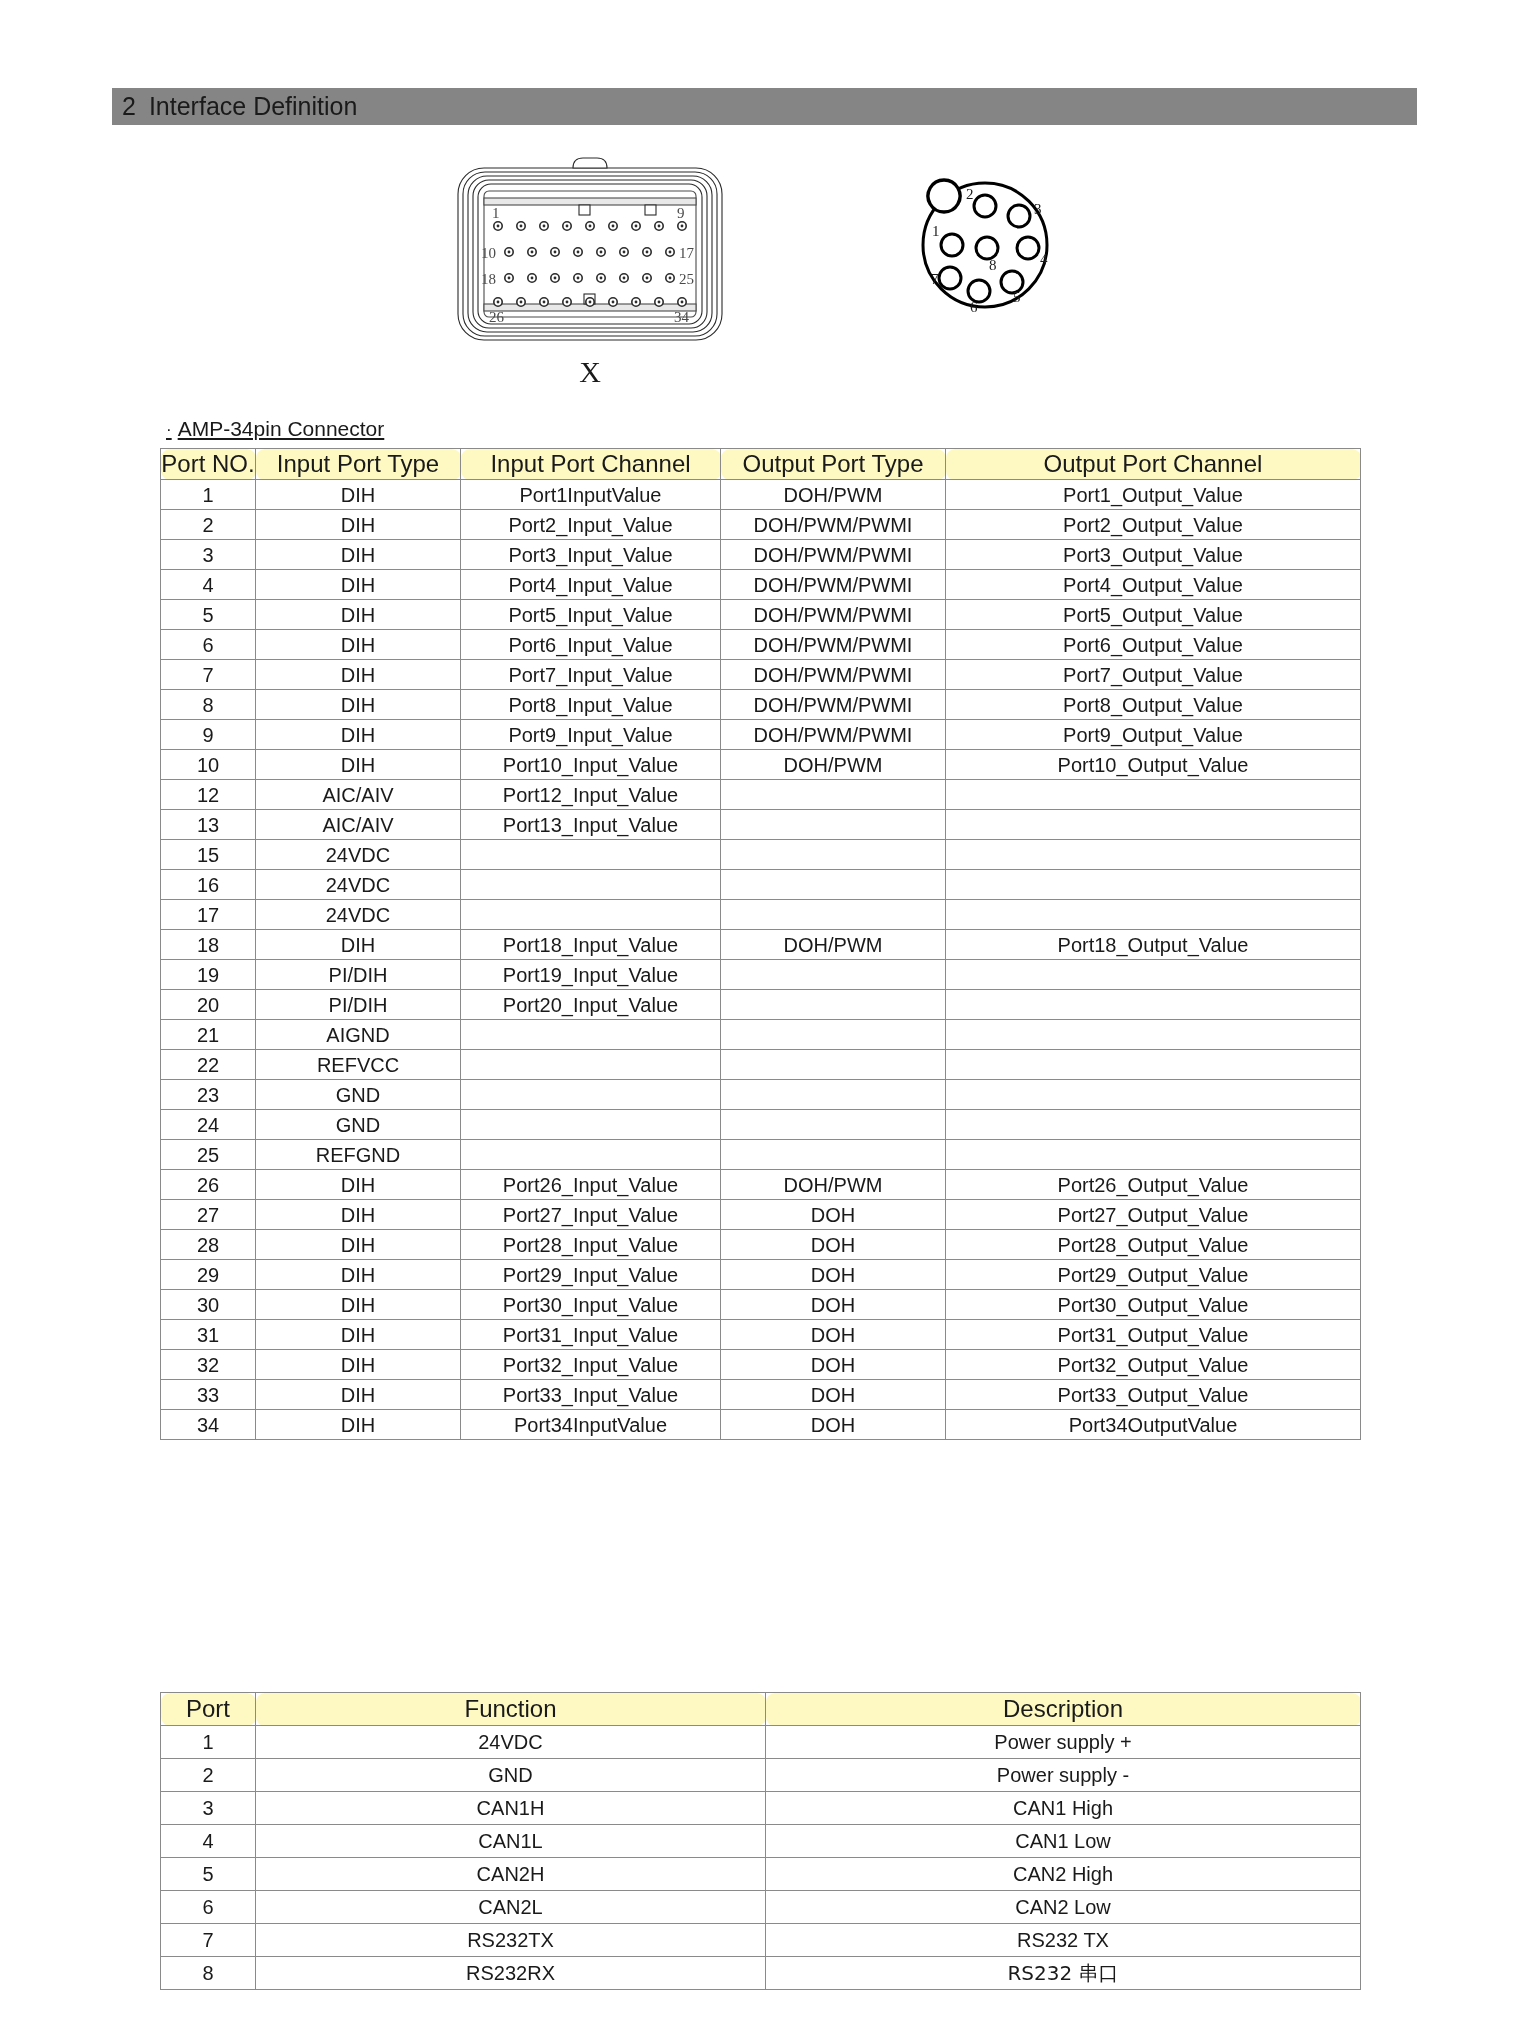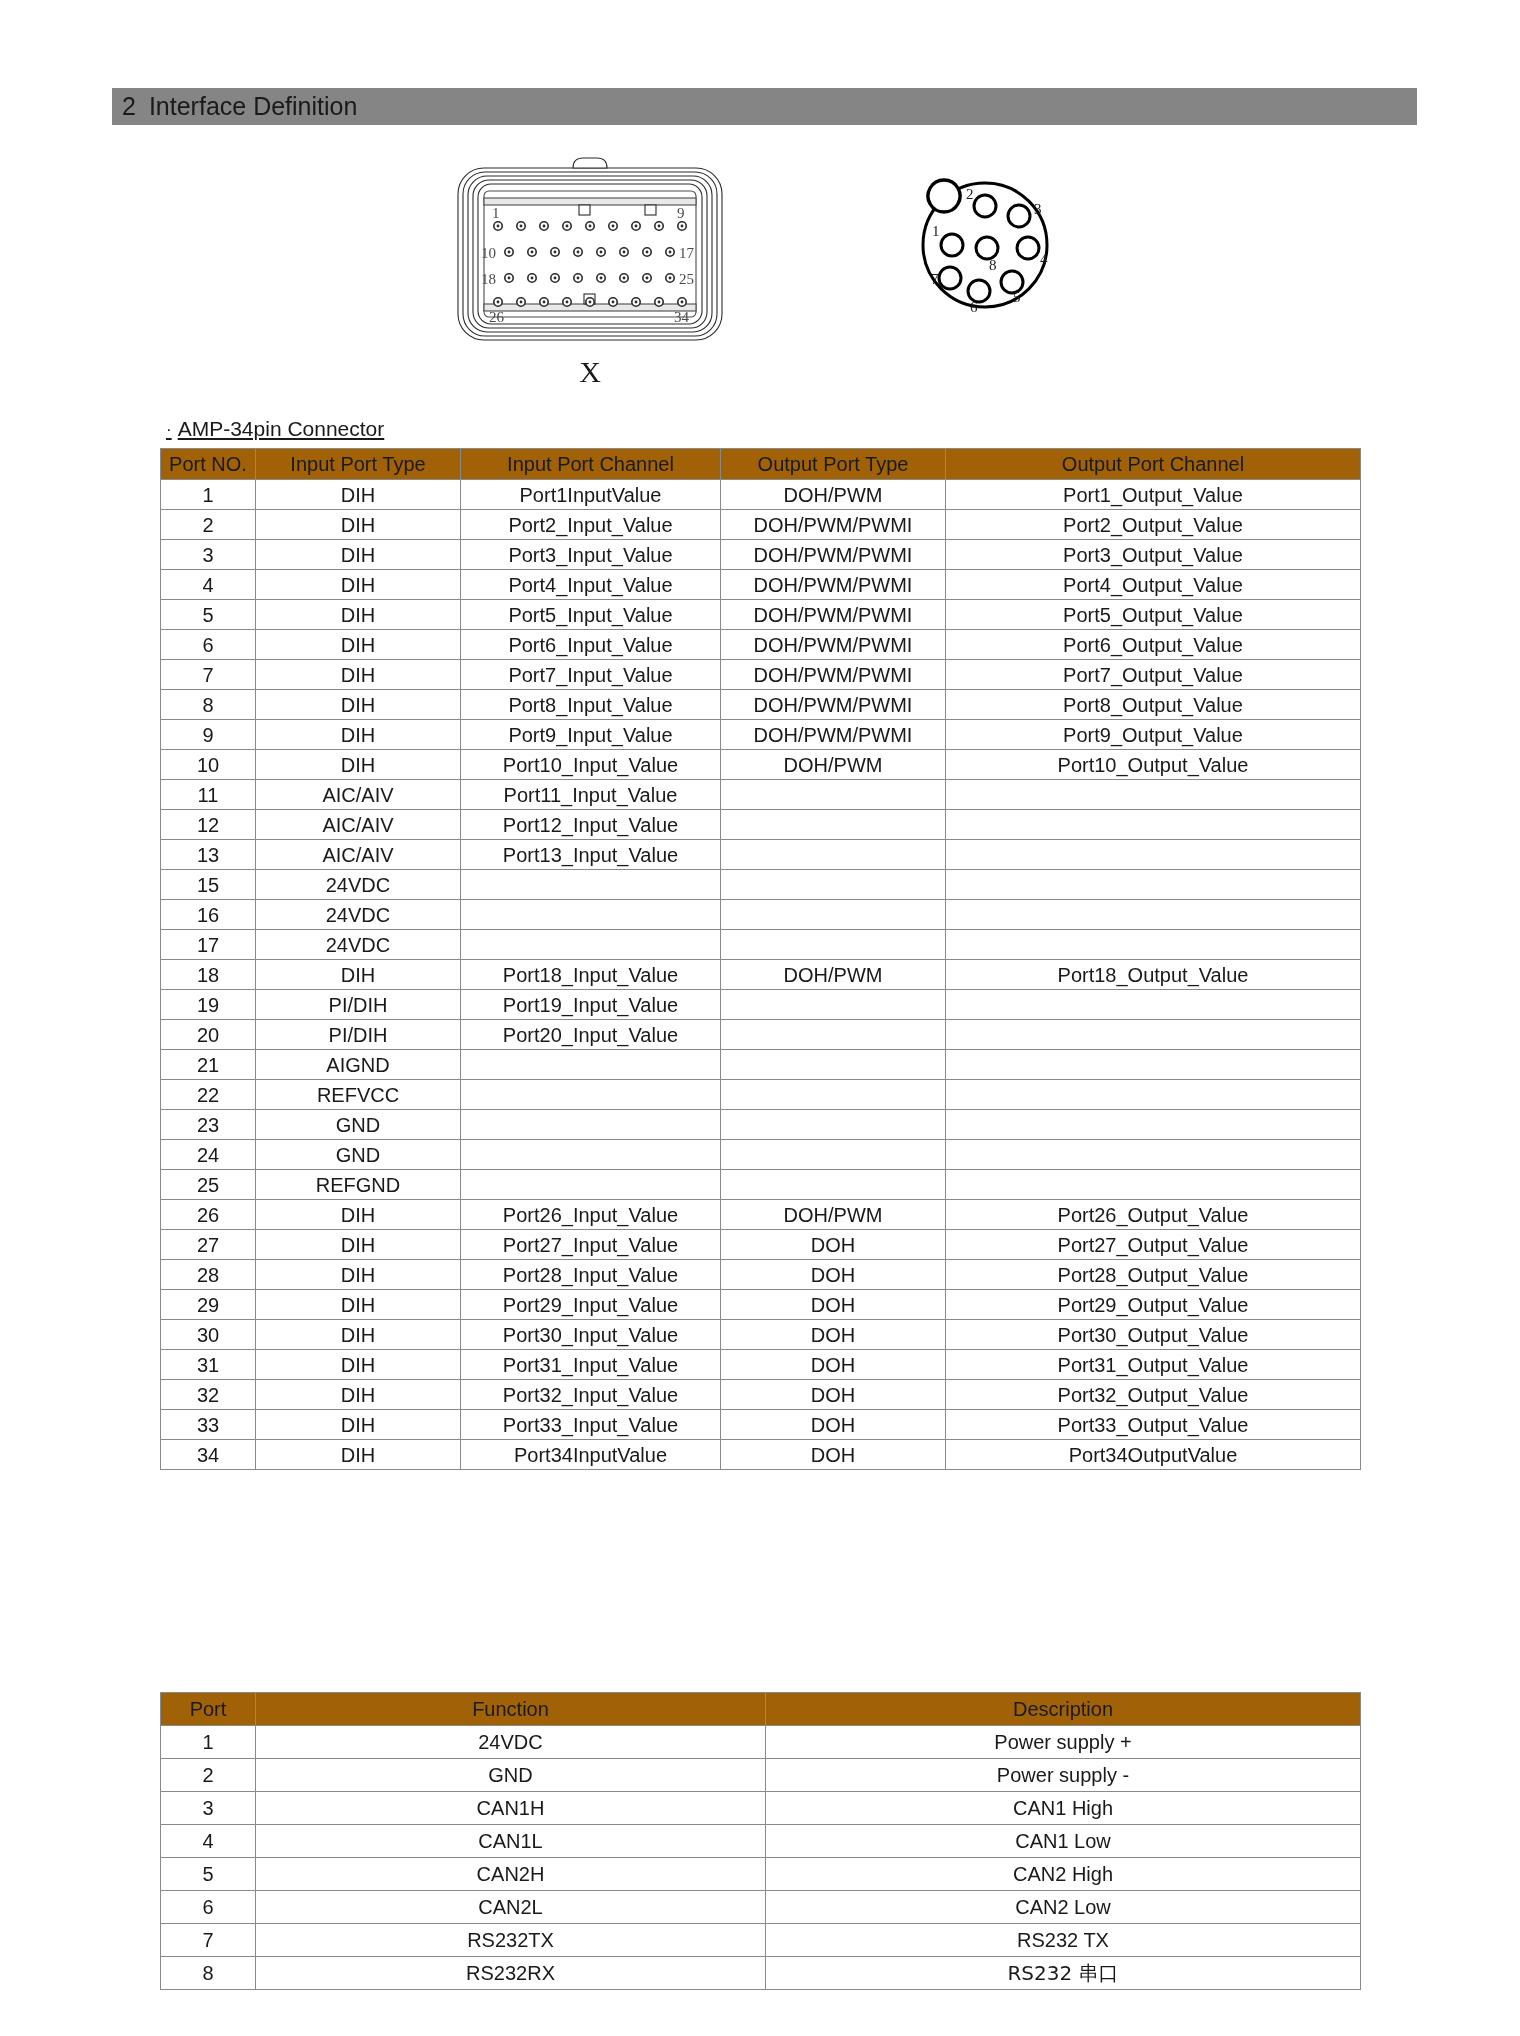--- a/index.html
+++ b/index.html
@@ -102,23 +102,24 @@
     border: 1px solid #8a8a8a;
     text-align: center;
     color: #1a1a1a;
     font-weight: normal;
     padding: 0;
     line-height: 1;
     overflow: hidden;
     white-space: nowrap;
   }
   table.pintable th {
-    background: #a16207;
+    background: #fef9c3;
     height: 30px;
-    font-size: 20px;
+    font-size: 24px;
+    border-radius: 9px;
   }
   table.pintable td {
     background: #ffffff;
     height: 29px;
   }
 
   #amp-table {
     left: 160px;
     top: 448px;
     width: 1200px;
@@ -372,27 +373,20 @@
           <td>Port9_Output_Value</td>
         </tr>
         <tr>
           <td>10</td>
           <td>DIH</td>
           <td>Port10_Input_Value</td>
           <td>DOH/PWM</td>
           <td>Port10_Output_Value</td>
         </tr>
         <tr>
-          <td>11</td>
-          <td>AIC/AIV</td>
-          <td>Port11_Input_Value</td>
-          <td></td>
-          <td></td>
-        </tr>
-        <tr>
           <td>12</td>
           <td>AIC/AIV</td>
           <td>Port12_Input_Value</td>
           <td></td>
           <td></td>
         </tr>
         <tr>
           <td>13</td>
           <td>AIC/AIV</td>
           <td>Port13_Input_Value</td>

